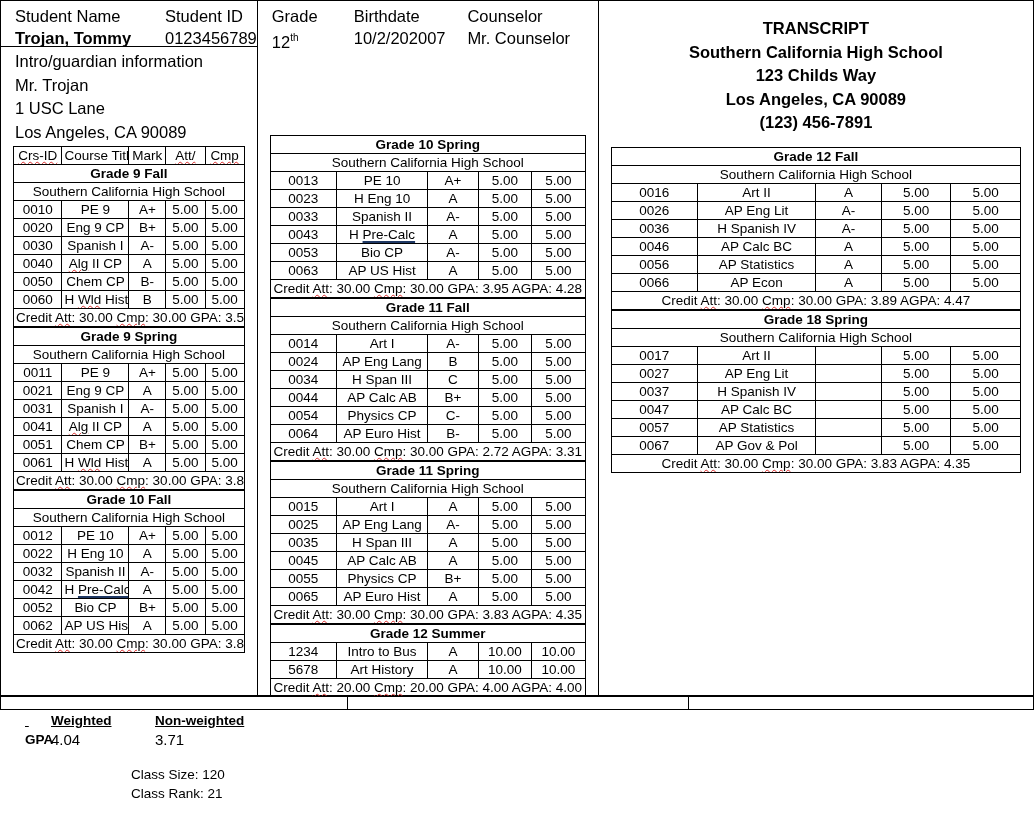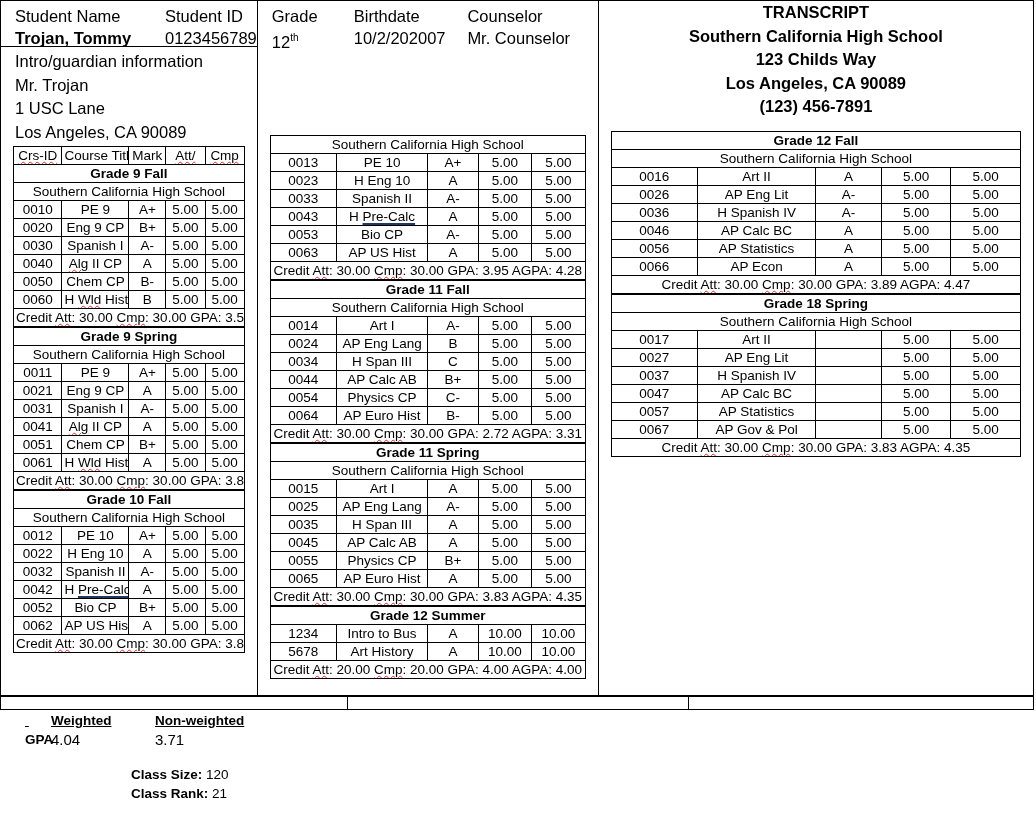--- a/index.html
+++ b/index.html
@@ -61,20 +61,21 @@
   .meta-row .m2{width:122px;}
   .meta-row .m3{width:140px;}
   sup{font-size:10px;vertical-align:super;}
 
   
   .tr-head{
     text-align:center;
     font-weight:bold;
     font-size:16.5px;
     line-height:23.5px;
+    padding-top:16px;
   }
 
   
   .terms{padding:0 12px;}
   .col-mid .terms,.col-right .terms{padding-top:0;}
 
   table.term{
     width:100%;
     border-collapse:collapse;
     table-layout:fixed;
@@ -133,21 +134,21 @@
     font-size:14px;
   }
   .gpa-row{display:flex;line-height:19px;}
   .gpa-label{width:26px;margin-left:24px;font-weight:bold;font-size:13.5px;}
   .gpa-c1{width:104px;margin-left:0;}
   .gpa-c2{width:120px;}
   .gpa-heads{font-weight:bold;text-decoration:underline;font-size:13.5px;}
   .gpa-vals{font-size:15px;}
   .gpa-spacer{height:16px;}
   .cls{margin-left:130px;font-size:13.5px;line-height:19px;}
-  .cls b{font-weight:bold;text-align:right;}
+  .cls b{font-weight:normal;text-align:right;}
 </style>
 </head>
 <body>
 
 <div class="page">
 
   <div class="top">
 
     <div class="col col-left">
 
@@ -383,20 +384,23 @@
       <div class="terms">
           <table class="term">
             <colgroup>
               <col class="c-id">
               <col class="c-title">
               <col class="c-mark">
               <col class="c-att">
               <col class="c-cmp">
             </colgroup>
             <tbody>
+              <tr>
+                <td class="section" colspan="5">Grade 10 Spring</td>
+              </tr>
               <tr>
                 <td class="school" colspan="5">Southern California High School</td>
               </tr>
               <tr>
                 <td class="id-cell">0013</td>
                 <td class="title-cell">PE 10</td>
                 <td>A+</td>
                 <td>5.00</td>
                 <td>5.00</td>
               </tr>

